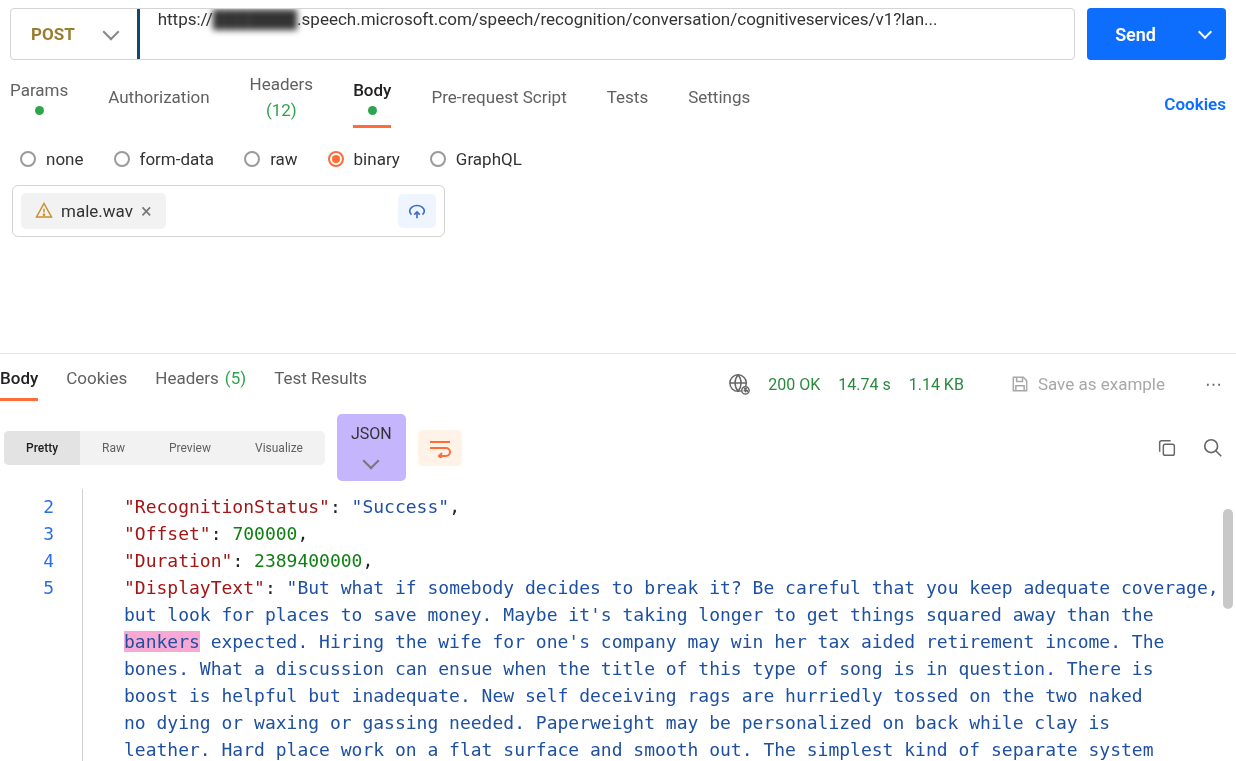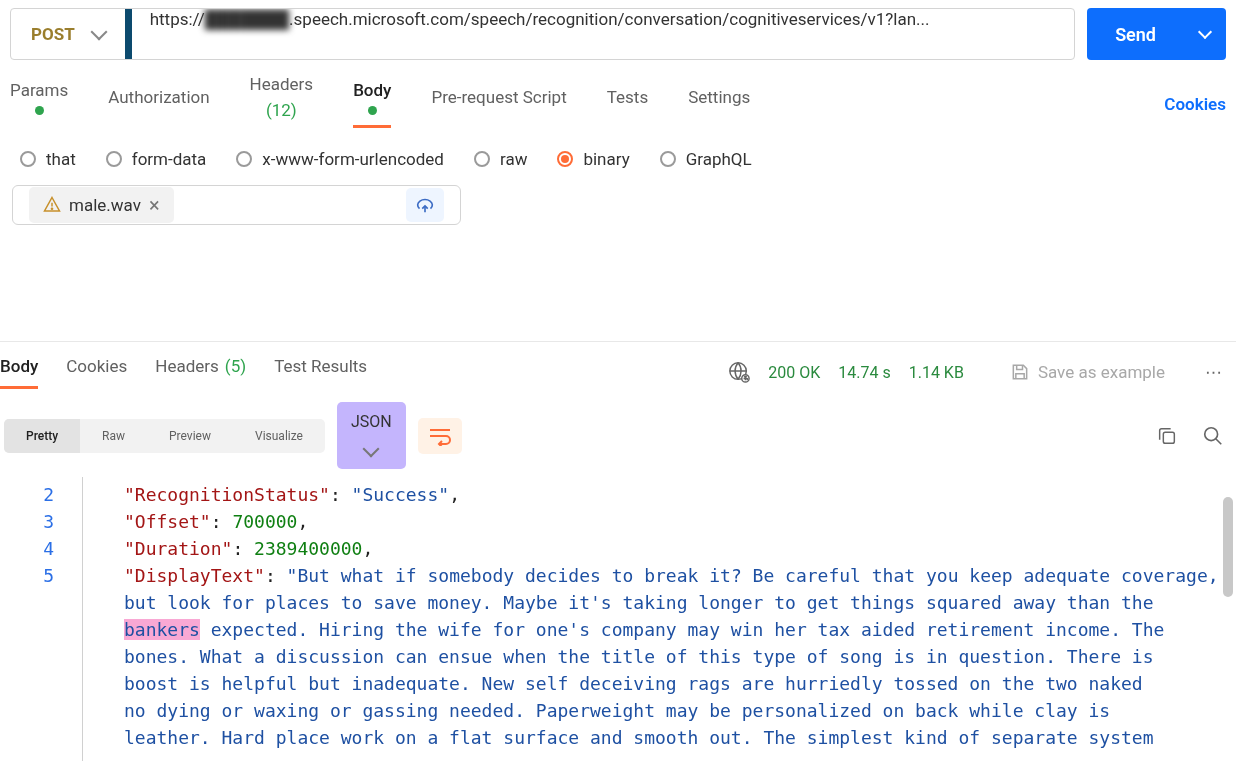--- a/index.html
+++ b/index.html
@@ -1,20 +1,20 @@
 <!DOCTYPE html>
 <html><head>
 <meta charset="utf-8">
 <style>
 * { box-sizing: border-box; margin: 0; padding: 0; }
 body { font-family: -apple-system, BlinkMacSystemFont, "Segoe UI", Roboto, sans-serif; font-size: 14px; color: #212121; background: #fff; width: 1236px; height: 761px; overflow: hidden; }
 
 .top-bar { display: flex; gap: 12px; padding: 8px 10px 12px; align-items: center; }
 .method-url { display: flex; flex: 1; border: 1px solid #d4d4d4; border-radius: 4px; overflow: hidden; height: 52px; }
-.method-select { display: flex; align-items: center; gap: 18px; padding: 0 20px; border-right: 7px solid #0c4a6e; cursor: pointer; justify-content: flex-end; }
+.method-select { display: flex; align-items: center; gap: 30px; padding: 0 20px; border-right: 3px solid #0c4a6e; cursor: pointer; justify-content: flex-end; }
 .method-label { font-weight: 700; font-size: 17px; color: #9a7e2d; }
 .url-input { flex: 1; border: none; padding: 0 18px; font-size: 17px; color: #333; outline: none; overflow: hidden; text-overflow: ellipsis; white-space: nowrap; }
 .send-btn { display: flex; align-items: stretch; background: #0d6efd; color: #fff; border-radius: 4px; height: 52px; overflow: hidden; }
 .send-label { font-size: 18px; font-weight: 600; padding: 0 28px; display: flex; align-items: center; cursor: pointer; }
 .send-chev { padding: 0 16px; display: flex; align-items: center; cursor: pointer; }
 
 .tabs { display: flex; align-items: center; padding: 2px 10px 0; gap: 40px; font-size: 17px; color: #616161; }
 .tab { padding: 0 0 10px; cursor: pointer; display: flex; align-items: center; gap: 6px; border-bottom: 3px solid transparent; flex-direction: column; }
 .tab.active { color: #212121; border-bottom-color: #ff6c37; font-weight: 500; }
 .tabs .spacer { flex: 1; }
@@ -22,21 +22,21 @@
 .dot-green { width: 9px; height: 9px; background: #2fa44e; border-radius: 50%; display: inline-block; }
 .count-green { color: #2fa44e; }
 
 .body-types { display: flex; gap: 30px; padding: 16px 20px 10px; font-size: 17px; color: #333; align-items: center; }
 .radio { display: flex; align-items: center; gap: 10px; cursor: pointer; }
 .radio-circle { width: 16px; height: 16px; border: 2px solid #9a9a9a; border-radius: 50%; position: relative; }
 .radio.selected .radio-circle { border-color: #ff6c37; }
 .radio.selected .radio-circle::after { content: ""; position: absolute; inset: 2px; background: #ff6c37; border-radius: 50%; }
 
 .file-row { padding: 6px 12px 6px; }
-.file-box { display: inline-flex; align-items: center; gap: 12px; border: 1px solid #d4d4d4; border-radius: 6px; padding: 8px; height: 40px; }
+.file-box { display: inline-flex; align-items: center; gap: 12px; border: 1px solid #d4d4d4; border-radius: 6px; padding: 0; height: 52px; }
 .file-chip { display: flex; align-items: center; gap: 8px; background: #f2f2f2; padding: 8px 14px; border-radius: 5px; font-size: 17px; color: #333; margin-left: 8px; }
 .file-chip .warn { color: #c7902b; }
 .file-chip .close { color: #777; cursor: pointer; font-size: 20px; line-height: 1; }
 .upload-btn { background: #eef5ff; color: #3b6bc4; padding: 6px 8px; border-radius: 5px; margin: 0 8px 0 220px; cursor: pointer; }
 
 .divider { height: 1px; background: #e8e8e8; margin-top: 110px; }
 
 .resp-tabs { display: flex; align-items: center; padding: 12px 0 0 0; gap: 28px; font-size: 17px; color: #616161; }
 .resp-tab { padding-bottom: 10px; border-bottom: 3px solid transparent; cursor: pointer; display: flex; gap: 6px; }
 .resp-tab.active { color: #212121; border-bottom-color: #ff6c37; font-weight: 500; }
@@ -120,29 +120,25 @@
   <div class="tab">
       <span>Settings</span>
     </div>
   <div class="spacer"></div>
   <div class="cookies-link">Cookies</div>
 </div>
 
 <div class="body-types">
   <div class="radio">
       <span class="radio-circle"></span>
-      <span>that</span>
+      <span>none</span>
     </div>
   <div class="radio">
       <span class="radio-circle"></span>
       <span>form-data</span>
-    </div>
-  <div class="radio">
-      <span class="radio-circle"></span>
-      <span>x-www-form-urlencoded</span>
     </div>
   <div class="radio">
       <span class="radio-circle"></span>
       <span>raw</span>
     </div>
   <div class="radio selected">
       <span class="radio-circle"></span>
       <span>binary</span>
     </div>
   <div class="radio">

